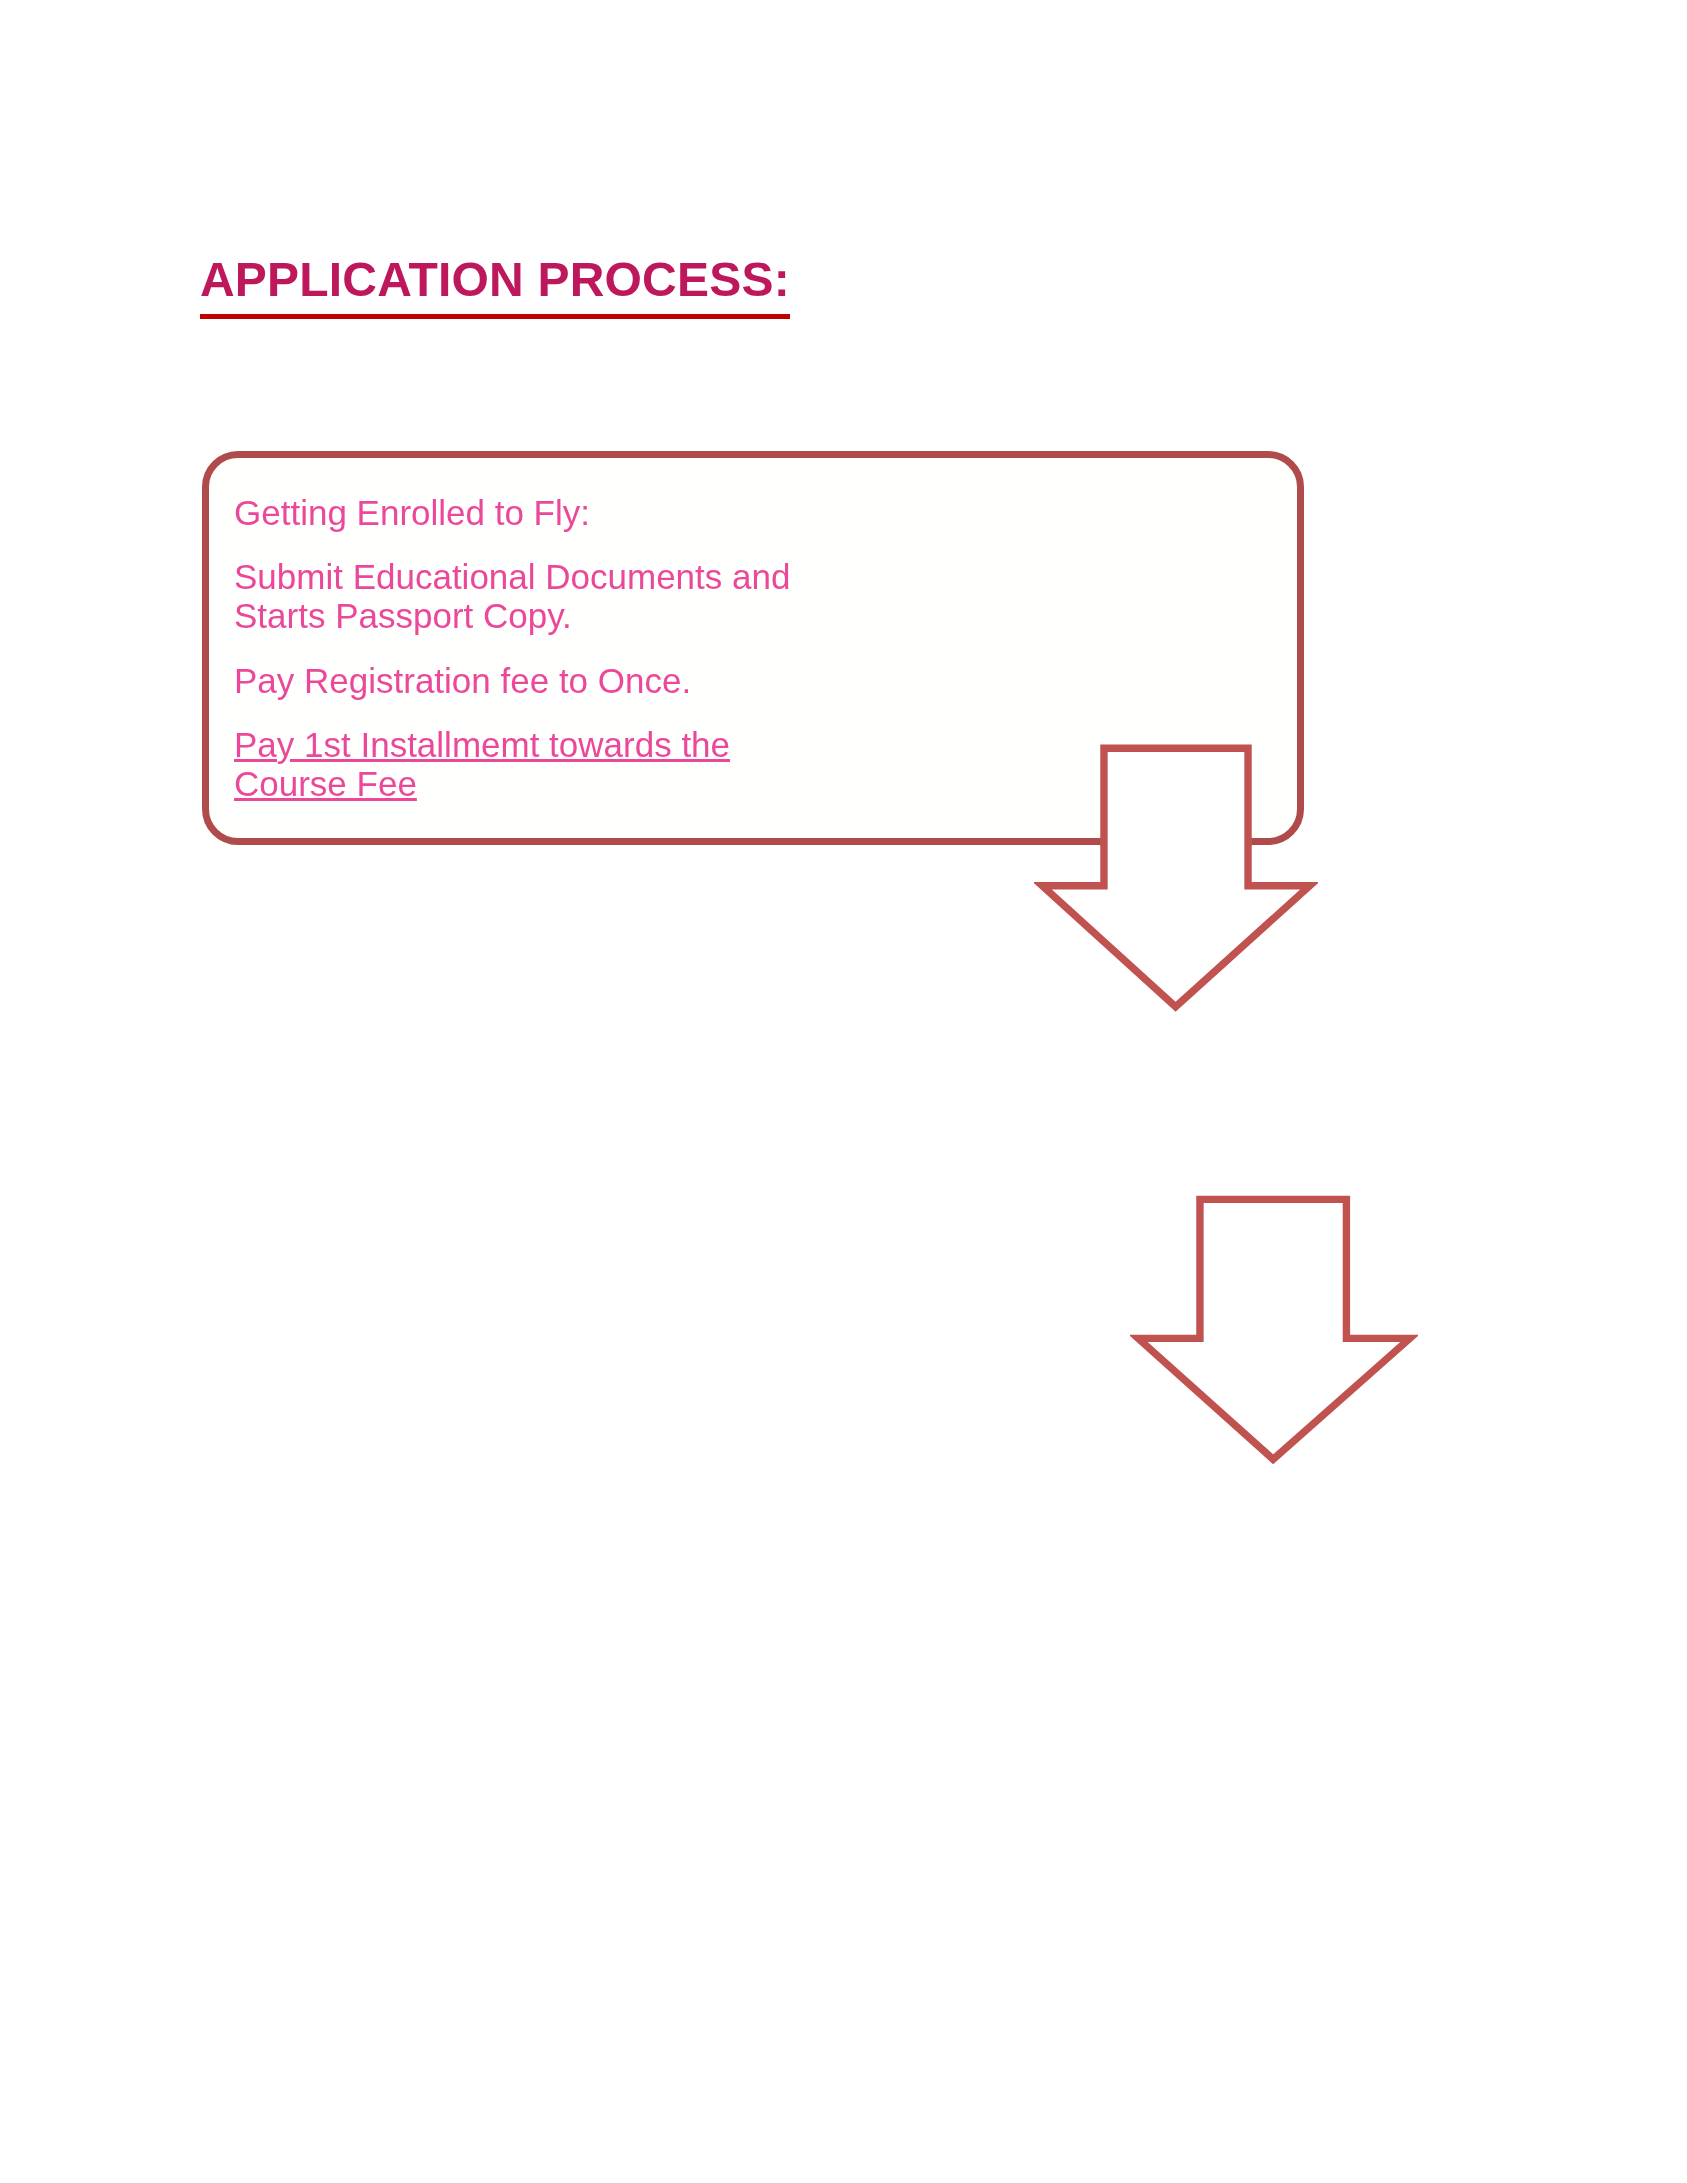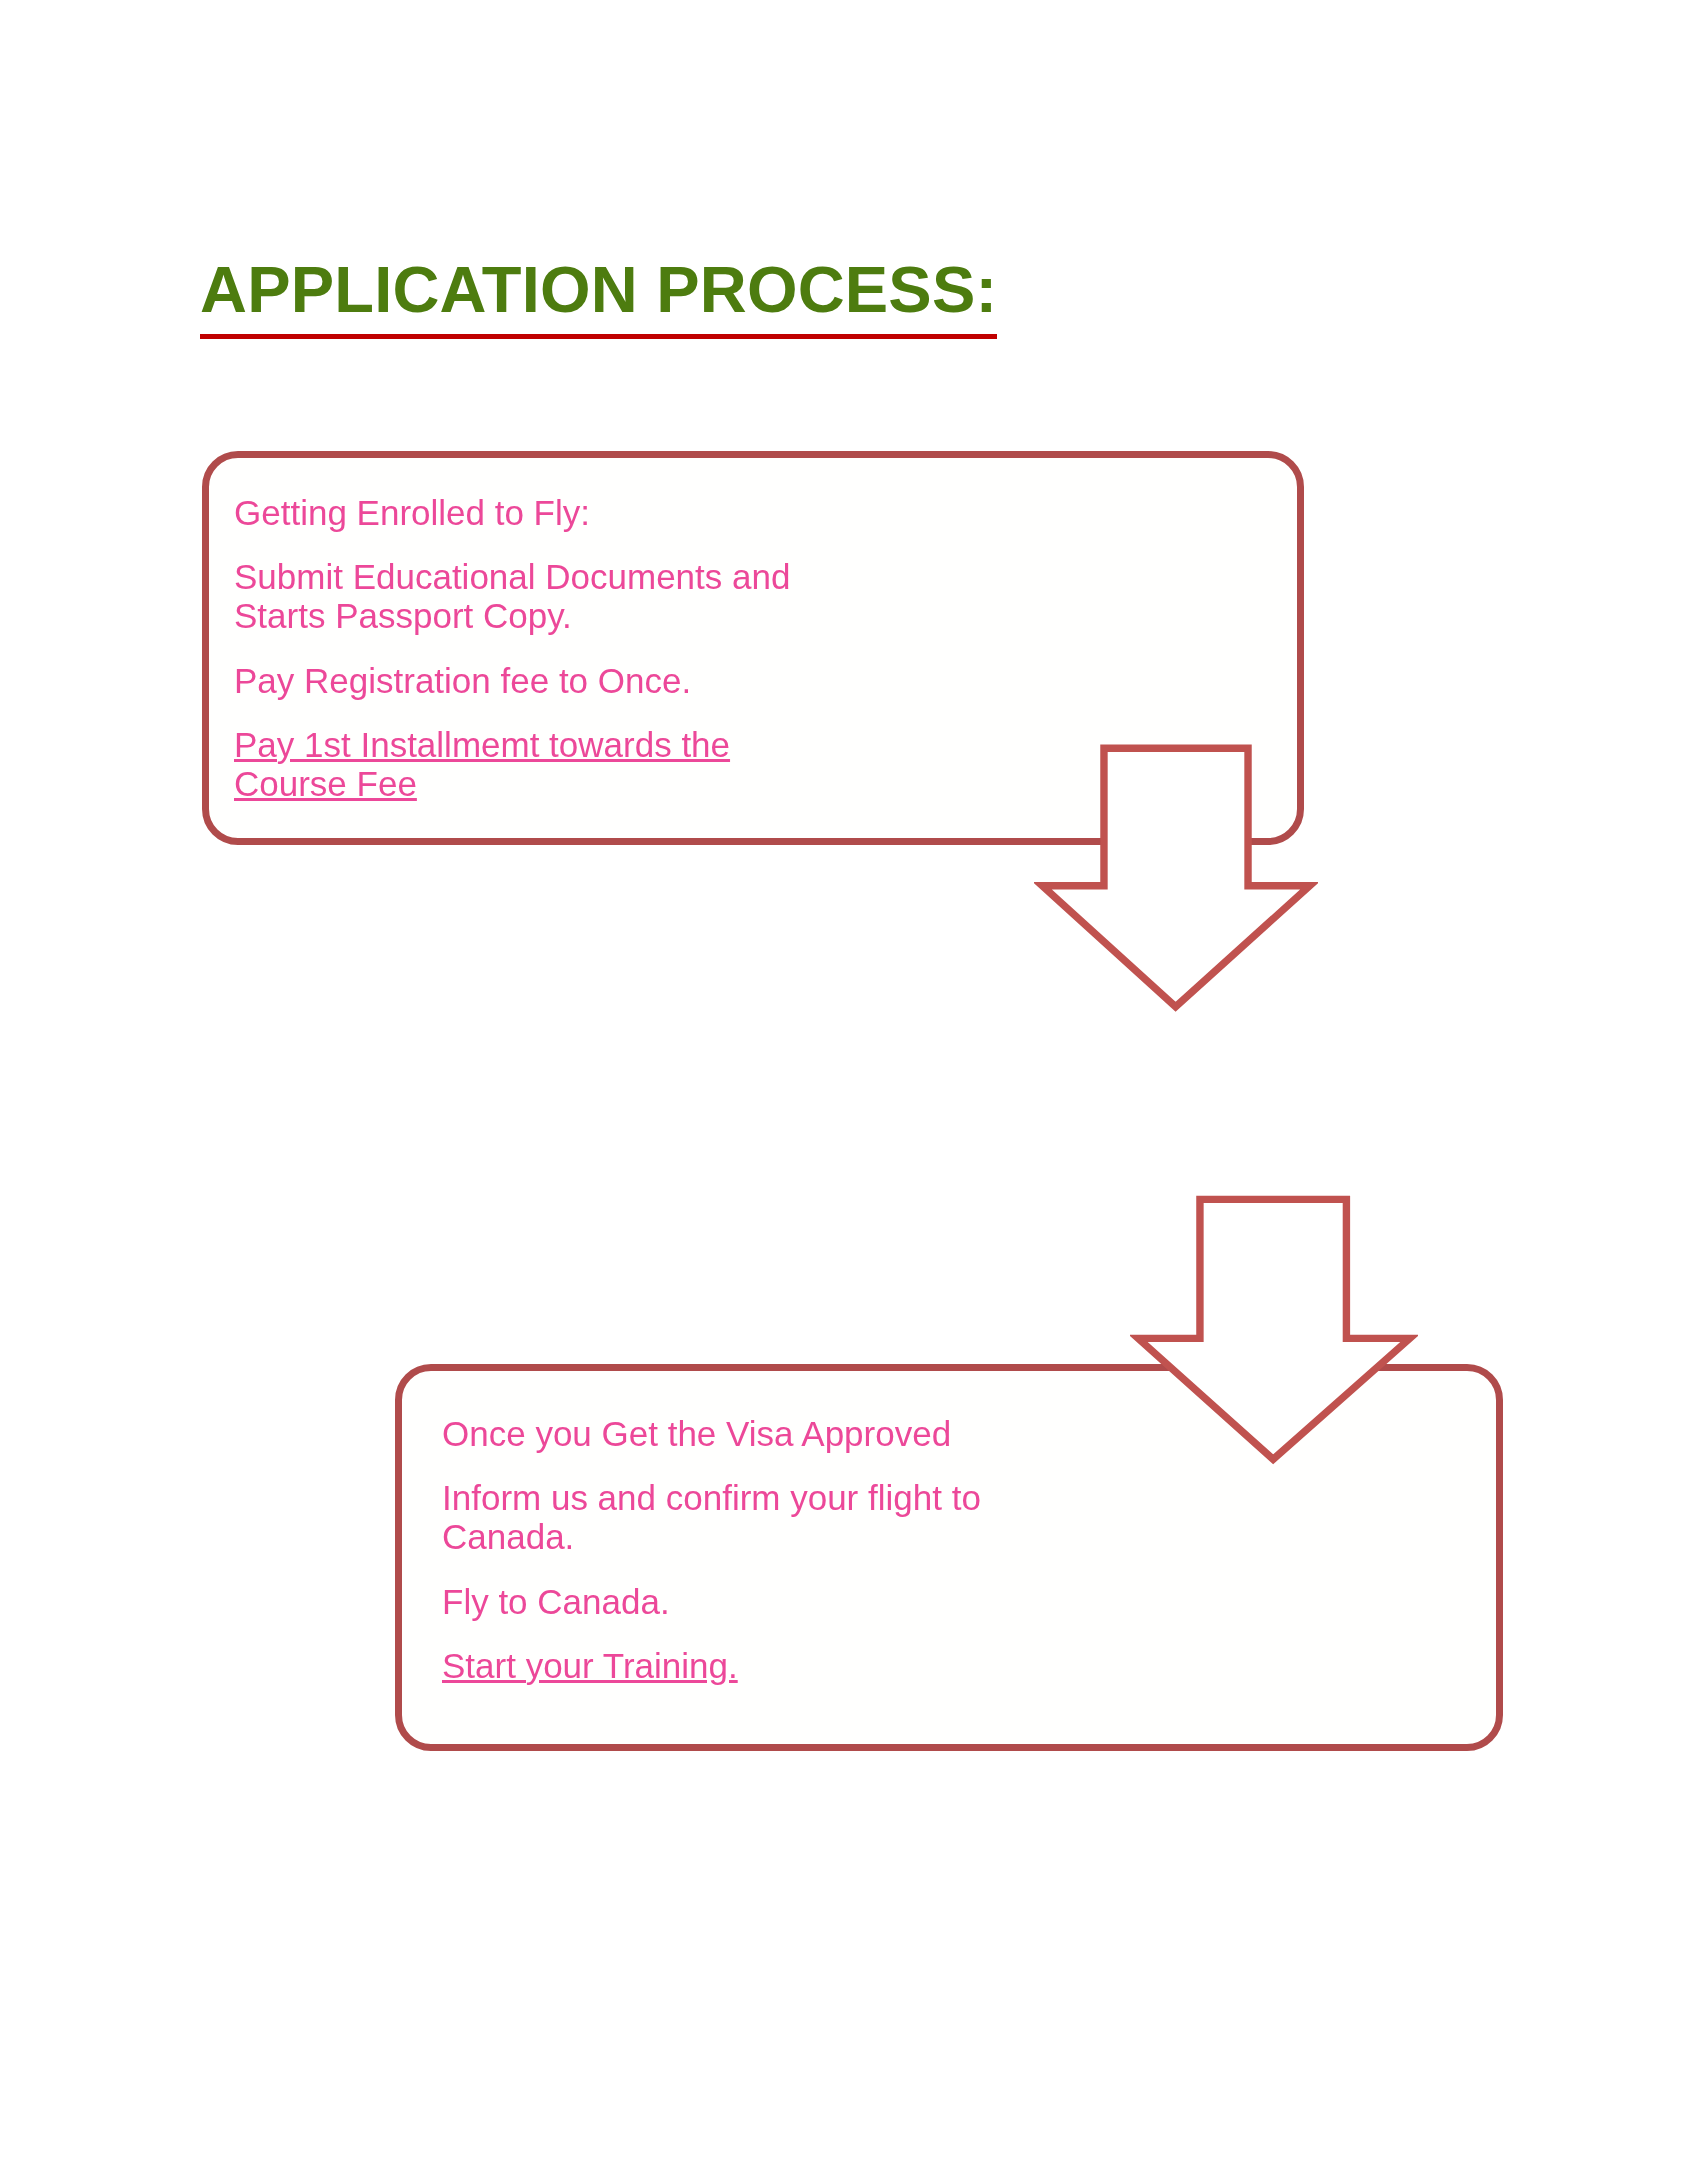--- a/index.html
+++ b/index.html
@@ -17,23 +17,23 @@
     height: 2183px;
     background: #ffffff;
     overflow: hidden;
   }
 
   
   #page-title {
     position: absolute;
     left: 200px;
     top: 252px;
-    font-size: 65px;
+    font-size: 48px;
     font-weight: bold;
-    color: #4d7c0f;
+    color: #be185d;
     letter-spacing: 0.2px;
     white-space: nowrap;
   }
   #page-title .title-text {
     border-bottom: 5px solid #C00000;
     padding-bottom: 6.6px;
     display: inline-block;
   }
 
   
@@ -92,29 +92,20 @@
       <p class="box-line">Getting Enrolled to Fly:</p>
       <p class="box-line">Submit Educational Documents and
 Starts Passport Copy.</p>
       <p class="box-line">Pay Registration fee to Once.</p>
       <p class="box-line">Pay 1st Installmemt towards the
 Course Fee</p>
     </div>
   </div>
 
 
-  <div class="process-box" id="box-3">
-    <div class="box-body">
-      <p class="box-line">Once you Get the Visa Approved</p>
-      <p class="box-line">Inform us and confirm your flight to
-Canada.</p>
-      <p class="box-line">Fly to Canada.</p>
-      <p class="box-line">Start your Training.</p>
-    </div>
-  </div>
 
   <svg class="arrow-connector" id="arrow-1" viewBox="0 0 345 340">
     <polygon points="85,10 260,10 260,177 335,177 172,324 10,177 85,177" fill="#FFFFFF" stroke="#C0524F" stroke-width="9" stroke-linejoin="miter"></polygon>
   </svg>
 
   <svg class="arrow-connector" id="arrow-2" viewBox="0 0 350 340">
     <polygon points="85,10 263,10 263,179 340,179 174,326 10,179 85,179" fill="#FFFFFF" stroke="#C0524F" stroke-width="9" stroke-linejoin="miter"></polygon>
   </svg>
 
 </div>

